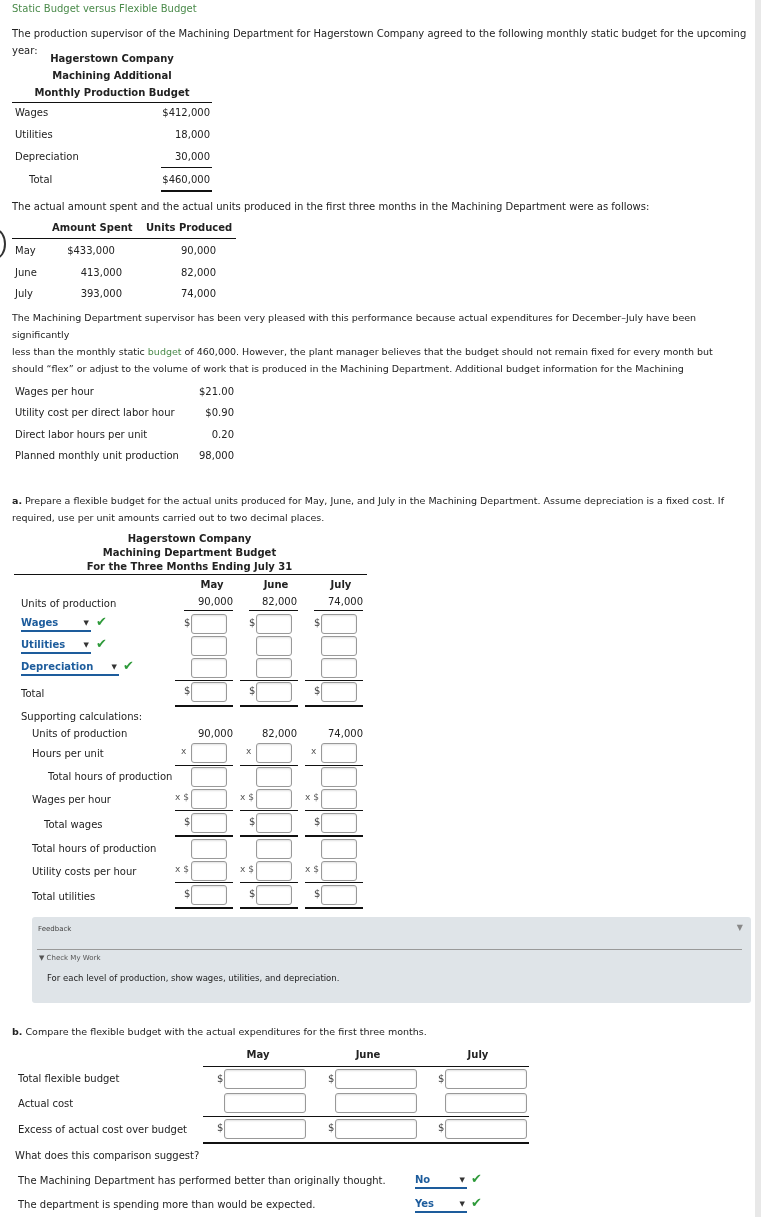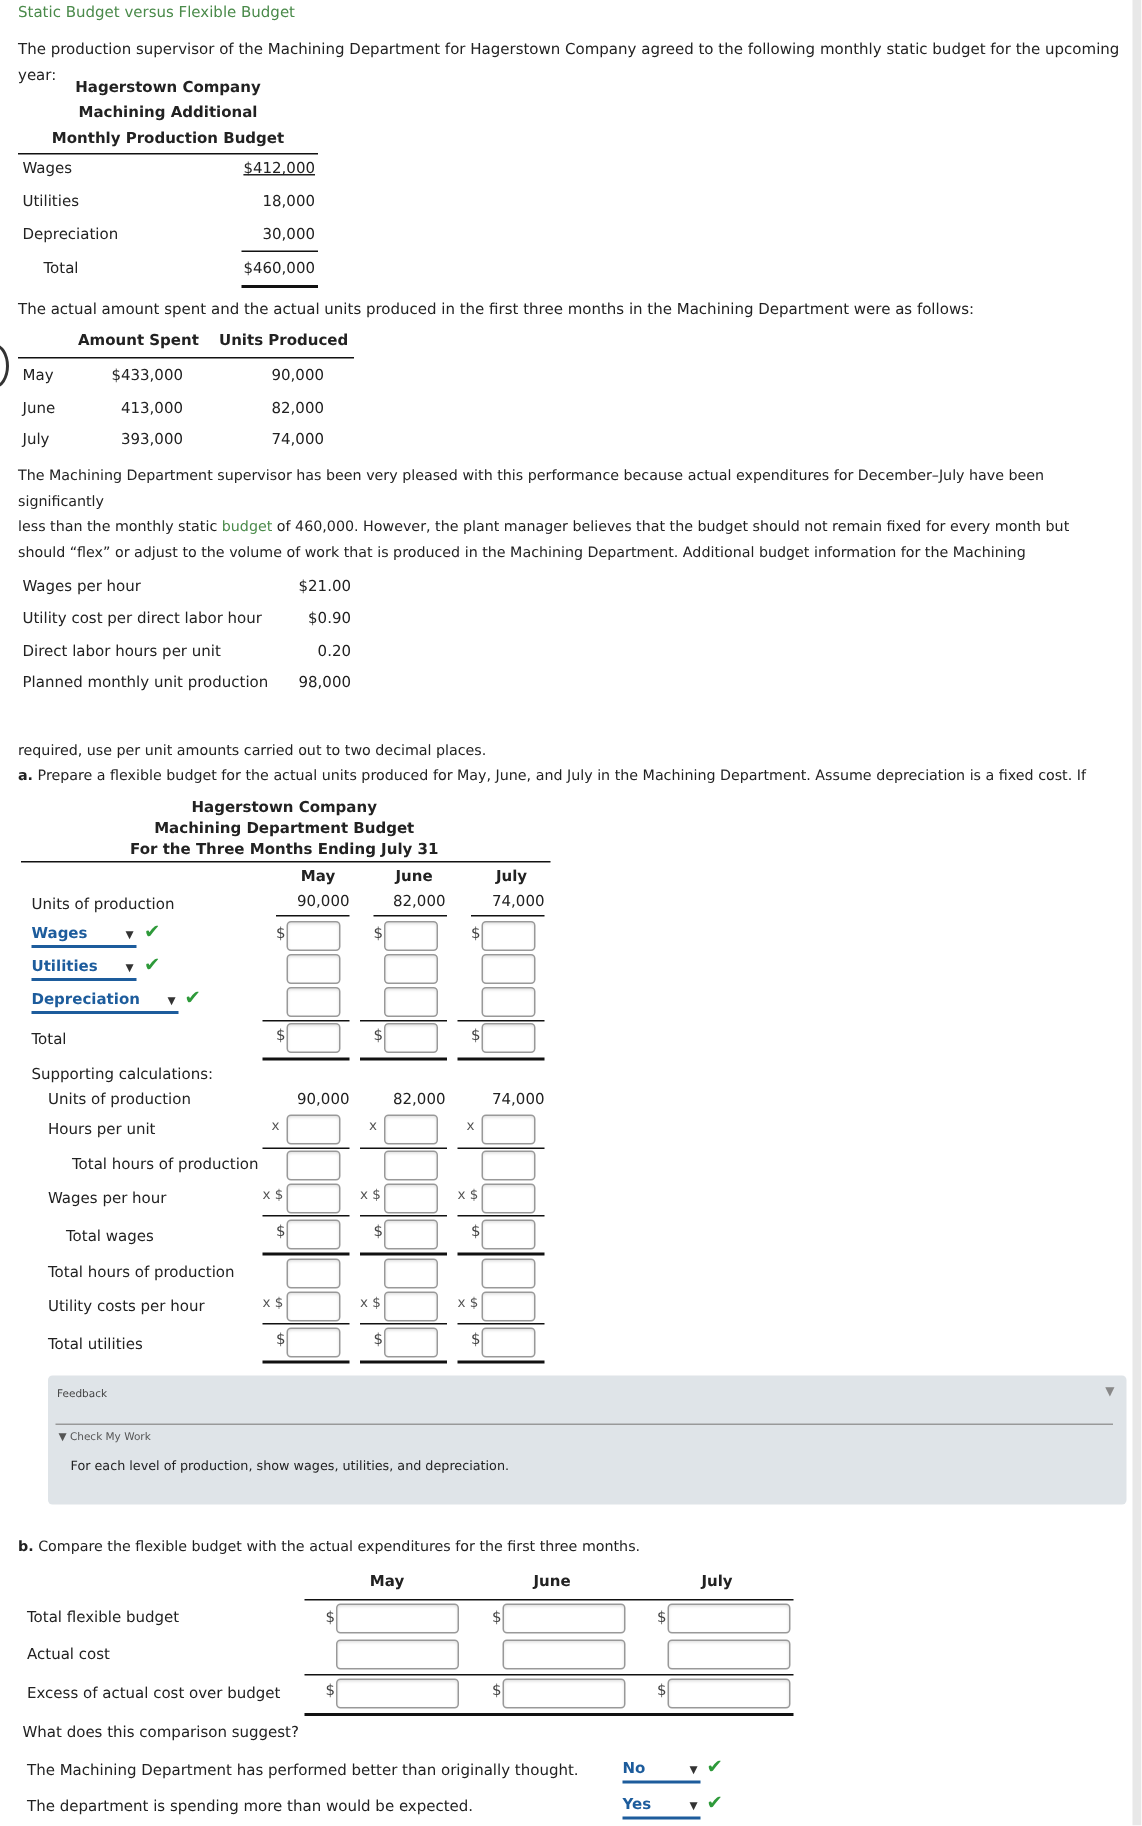--- a/index.html
+++ b/index.html
@@ -34,36 +34,36 @@
 <div class="abs title">Static Budget versus Flexible Budget</div>
 <div class="abs p" style="top:25px;">The production supervisor of the Machining Department for Hagerstown Company agreed to the following monthly static budget for the upcoming year:</div>
 
 <div class="abs bold center" style="left:12px; top:50px; width:200px; line-height:17px;">
   <div>Hagerstown Company</div>
   <div>Machining Additional</div>
   <div>Monthly Production Budget</div>
 </div>
 <div class="hr" style="left:12px; top:102px; width:200px;"></div>
 <div class="abs" style="left:15px; top:107px;">Wages</div>
-<div class="abs right" style="left:130px; top:107px; width:80px;text-decoration:underline;">$412,000</div>
+<div class="abs right" style="left:130px; top:107px; width:80px;">$412,000</div>
 <div class="abs" style="left:15px; top:129px;">Utilities</div>
 <div class="abs right" style="left:130px; top:129px; width:80px;">18,000</div>
 <div class="abs" style="left:15px; top:151px;">Depreciation</div>
 <div class="abs right" style="left:130px; top:151px; width:80px;">30,000</div>
 <div class="hr" style="left:161px; top:167px; width:51px;"></div>
 <div class="abs" style="left:29px; top:174px;">Total</div>
 <div class="abs right" style="left:130px; top:174px; width:80px;">$460,000</div>
 <div class="hr2" style="left:161px; top:190px; width:51px;"></div>
 
 <div class="abs p" style="top:198px;">The actual amount spent and the actual units produced in the first three months in the Machining Department were as follows:</div>
 <div class="abs bold" style="left:52px; top:222px;">Amount Spent</div>
 <div class="abs bold" style="left:146px; top:222px;">Units Produced</div>
 <div class="hr" style="left:12px; top:238px; width:224px;"></div>
 <div class="abs" style="left:15px; top:245px;">May</div>
-<div class="abs right" style="left:60px; top:245px; width:62px;">$433,000</div>
+<div class="abs right" style="left:60px; top:245px; width:62px;text-align:center;">$433,000</div>
 <div class="abs right" style="left:150px; top:245px; width:66px;">90,000</div>
 <div class="abs" style="left:15px; top:267px;">June</div>
 <div class="abs right" style="left:60px; top:267px; width:62px;">413,000</div>
 <div class="abs right" style="left:150px; top:267px; width:66px;">82,000</div>
 <div class="abs" style="left:15px; top:288px;">July</div>
 <div class="abs right" style="left:60px; top:288px; width:62px;">393,000</div>
 <div class="abs right" style="left:150px; top:288px; width:66px;">74,000</div>
 
 <div class="abs p" style="top:309px; width:735px; font-size:9.5px;">
   <div>The Machining Department supervisor has been very pleased with this performance because actual expenditures for December–July have been significantly</div>
@@ -74,22 +74,22 @@
 <div class="abs" style="left:15px; top:386px;">Wages per hour</div>
 <div class="abs right" style="left:180px; top:386px; width:54px;">$21.00</div>
 <div class="abs" style="left:15px; top:407px;">Utility cost per direct labor hour</div>
 <div class="abs right" style="left:180px; top:407px; width:54px;">$0.90</div>
 <div class="abs" style="left:15px; top:429px;">Direct labor hours per unit</div>
 <div class="abs right" style="left:180px; top:429px; width:54px;">0.20</div>
 <div class="abs" style="left:15px; top:450px;">Planned monthly unit production</div>
 <div class="abs right" style="left:180px; top:450px; width:54px;">98,000</div>
 
 <div class="abs p" style="top:492px; width:740px; font-size:9.5px;">
+  <div><span class="bold">a.</span><span> Prepare a flexible budget for the actual units produced for May, June, and July in the Machining Department. Assume depreciation is a fixed cost. If</span></div>
   <div>required, use per unit amounts carried out to two decimal places.</div>
-  <div><span class="bold">a.</span><span> Prepare a flexible budget for the actual units produced for May, June, and July in the Machining Department. Assume depreciation is a fixed cost. If</span></div>
 </div>
 <div class="abs bold center" style="left:12px; top:532px; width:355px; line-height:14px;">
   <div>Hagerstown Company</div>
   <div>Machining Department Budget</div>
   <div>For the Three Months Ending July 31</div>
 </div>
 <div class="hr" style="left:14px; top:574px; width:353px;"></div>
 
 <div class="abs bold center" style="left:182px; top:579px; width:60px;">May</div>
 <div class="abs bold center" style="left:246px; top:579px; width:60px;">June</div>

